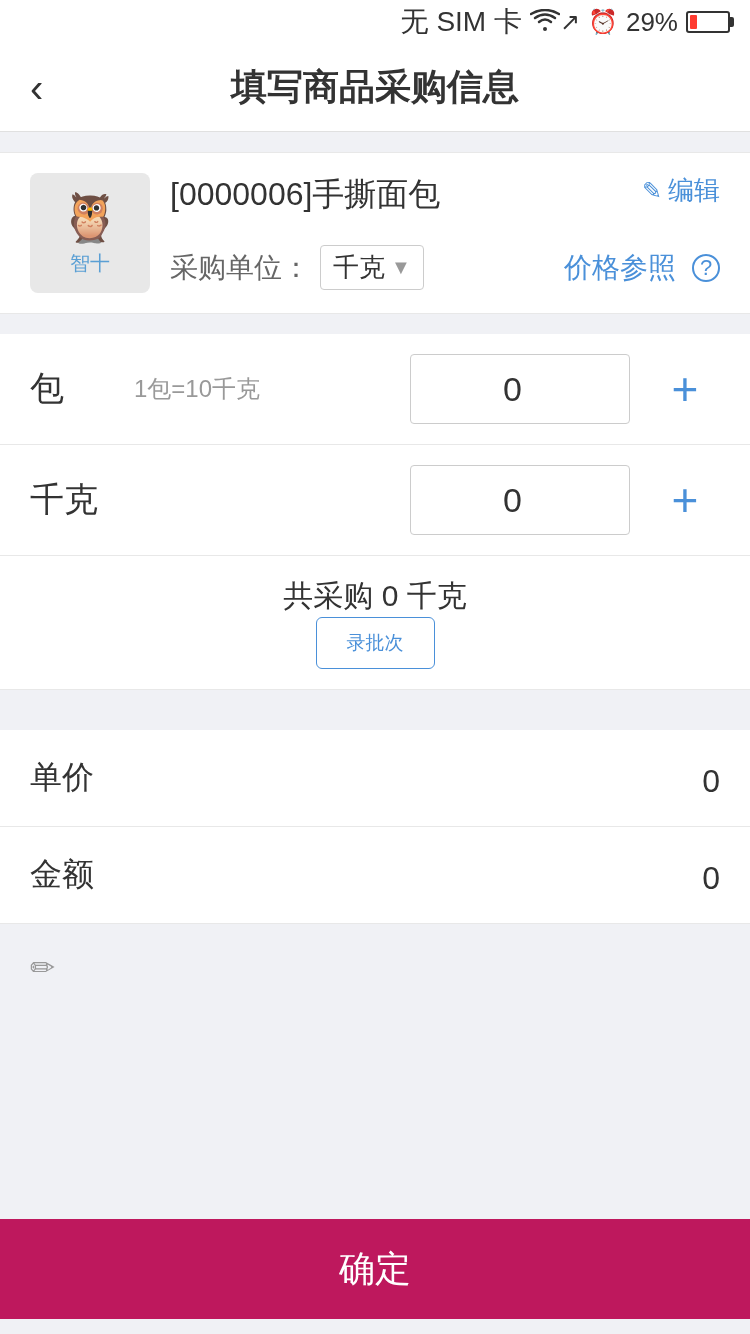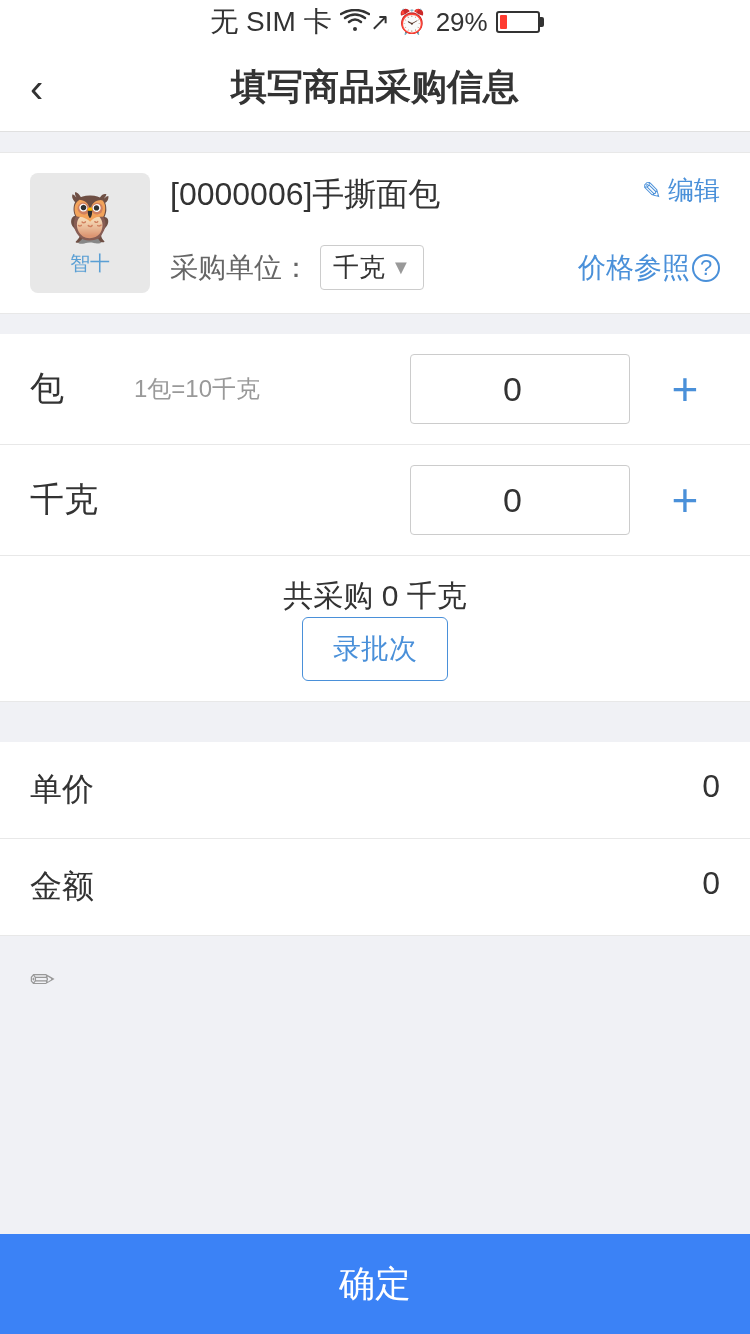--- a/index.html
+++ b/index.html
@@ -9,21 +9,21 @@
       min-height: 1334px;
       font-family: -apple-system, 'PingFang SC', 'Helvetica Neue', Arial, sans-serif;
       background: #f0f1f5;
       font-size: 32px;
       color: #333;
     }
 
     
     .status-bar {
       display: flex;
-      justify-content: center;
+      justify-content: flex-end;
       align-items: center;
       height: 44px;
       background: #fff;
       padding: 0 20px;
       font-size: 28px;
       font-weight: 500;
     }
     .status-left { display: flex; align-items: center; gap: 8px; }
     .status-right { display: flex; align-items: center; gap: 8px; font-size: 26px; }
     .battery-icon {
@@ -118,21 +118,21 @@
       color: #333;
       gap: 6px;
       margin-left: 10px;
     }
     .unit-arrow { font-size: 20px; color: #999; }
     .price-ref {
       font-size: 28px;
       color: #4a90d9;
       display: flex;
       align-items: center;
-      gap: 2px;
+      gap: 16px;
     }
     .price-ref-icon {
       width: 28px; height: 28px;
       border: 2px solid #4a90d9;
       border-radius: 50%;
       display: inline-flex;
       align-items: center;
       justify-content: center;
       font-size: 22px;
       color: #4a90d9;
@@ -199,31 +199,31 @@
     }
     .total-text {
       font-size: 30px;
       color: #333;
       flex: 1;
     }
     .batch-btn {
       border: 1px solid #4a90d9;
       background: #fff;
       color: #4a90d9;
-      font-size: 28px;
+      font-size: 19px;
       padding: 12px 30px;
       border-radius: 6px;
       cursor: pointer;
     }
 
     
     .info-section { background: #fff; margin-top: 20px; }
     .info-row {
       display: flex;
-      align-items: flex-start;
+      align-items: flex-end;
       padding: 26px 30px;
       border-bottom: 1px solid #e8e8e8;
     }
     .info-label {
       font-size: 32px;
       color: #333;
       flex: 1;
     }
     .info-value {
       font-size: 32px;
@@ -246,25 +246,25 @@
     
     .bottom-space {
       background: #f0f1f5;
       flex: 1;
       min-height: 300px;
     }
 
     
     .confirm-btn {
       position: fixed;
-      bottom: 0;
+      bottom: 15px;
       left: 0;
       width: 750px;
       height: 100px;
-      background: #3b82f6;
+      background: #be185d;
       color: #fff;
       font-size: 36px;
       border: none;
       cursor: pointer;
       display: flex;
       align-items: center;
       justify-content: center;
       font-weight: 500;
     }
     .product-card-inner { position: relative; flex: 1; }

